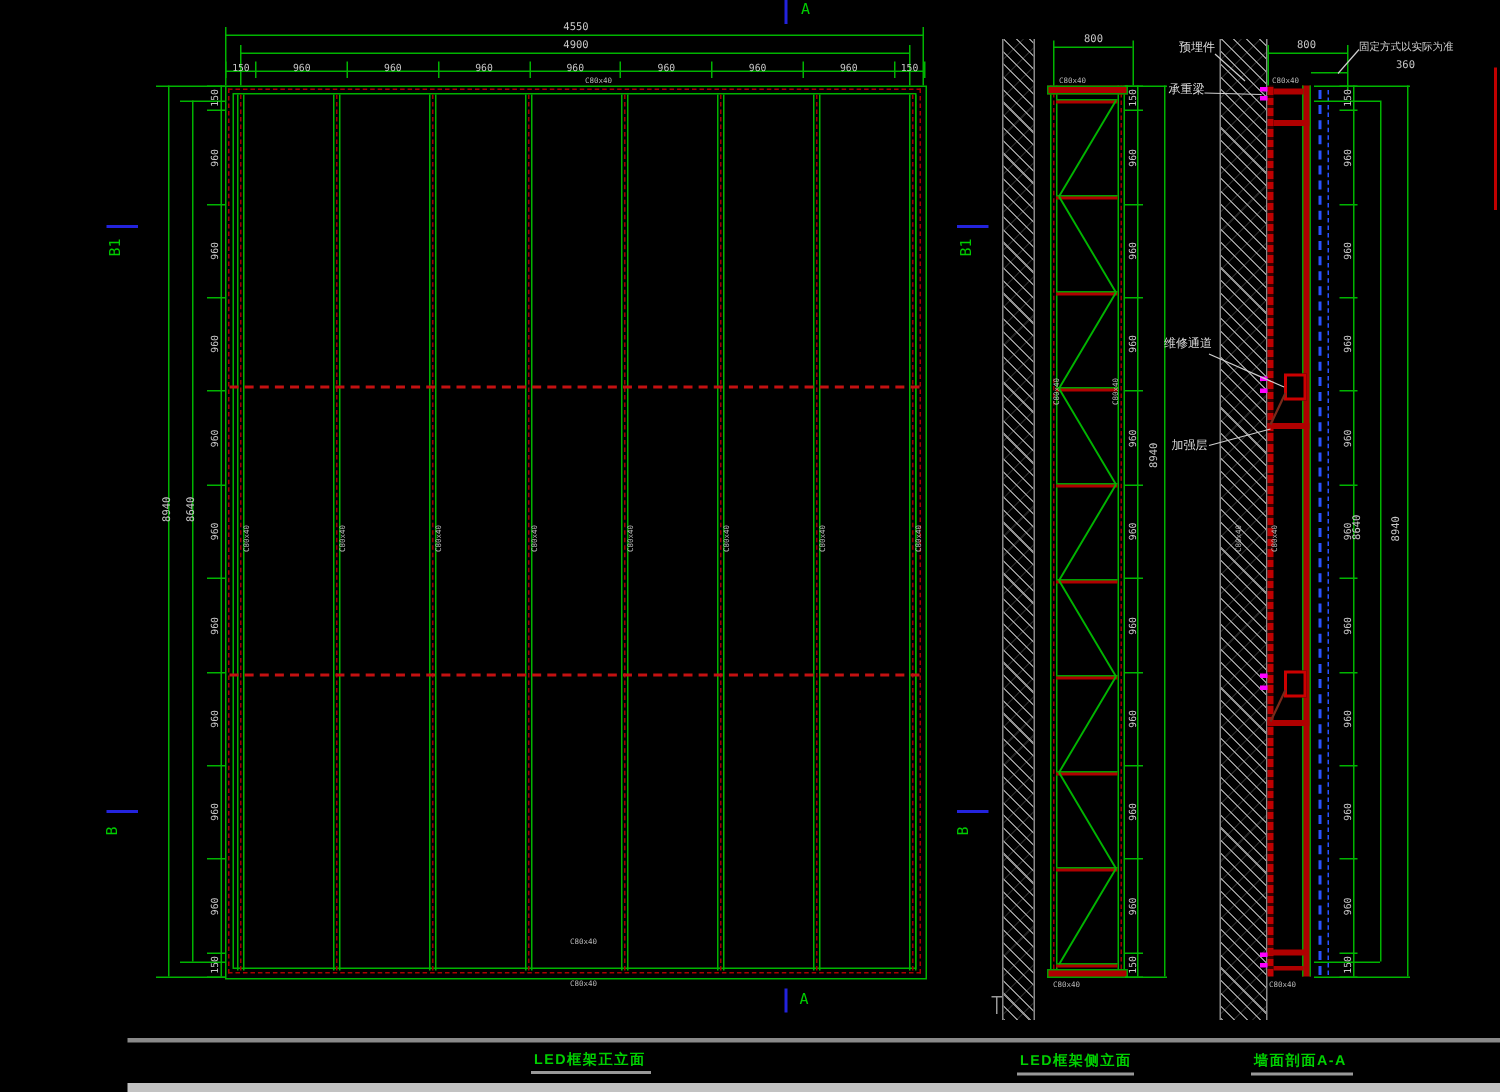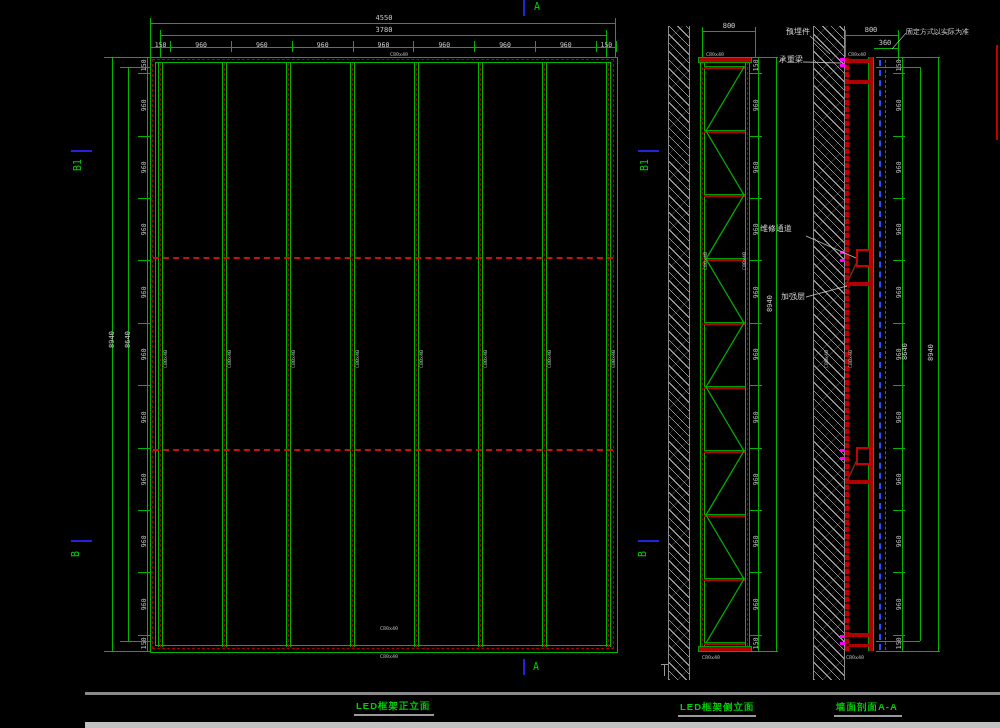--- a/index.html
+++ b/index.html
@@ -81,21 +81,21 @@
     <div class="redh" style="left:153px;top:257px;width:460px;"></div>
     <div class="redh" style="left:153px;top:449px;width:460px;"></div>
 
     <div class="vline" style="left:150px;top:18px;height:39px;"></div>
     <div class="vline" style="left:615px;top:18px;height:39px;"></div>
     <div class="vline" style="left:160px;top:30px;height:27px;"></div>
     <div class="vline" style="left:606px;top:30px;height:27px;"></div>
     <div class="hline" style="left:150px;top:23px;width:466px;"></div>
     <div class="dimtext" style="left:368px;top:15px;width:32px;">4550</div>
     <div class="hline" style="left:160px;top:35px;width:446px;"></div>
-    <div class="dimtext" style="left:368px;top:27px;width:32px;">3780</div>
+    <div class="dimtext" style="left:368px;top:27px;width:32px;">4900</div>
     <div class="hline" style="left:150px;top:47px;width:466px;"></div>
     <div class="seg-row" style="left:150px;top:41px;width:466px;height:11px;">
 
     <div style="flex-grow: 150;">
           <span>150</span>
         </div>
         <div style="flex-grow: 960;">
           <span>960</span>
         </div>
         <div style="flex-grow: 960;">
@@ -286,21 +286,21 @@
     <div class="mag" style="left:840px;top:449px;"></div>
     <div class="mag" style="left:840px;top:457px;"></div>
     <div class="mag" style="left:840px;top:635px;"></div>
     <div class="mag" style="left:840px;top:642px;"></div>
 
     <div class="vline" style="left:845px;top:30px;height:27px;"></div>
     <div class="vline" style="left:898px;top:30px;height:30px;"></div>
     <div class="hline" style="left:845px;top:35px;width:53px;"></div>
     <div class="dimtext" style="left:856px;top:27px;width:30px;">800</div>
     <div class="hline" style="left:874px;top:48px;width:24px;"></div>
-    <div class="dimtext" style="left:872px;top:40px;width:26px;">360</div>
+    <div class="dimtext" style="left:924px;top:40px;width:26px;">360</div>
 
     <div class="hline" style="left:876px;top:57px;width:64px;"></div>
     <div class="hline" style="left:876px;top:651px;width:64px;"></div>
     <div class="hline" style="left:876px;top:67px;width:44px;"></div>
     <div class="hline" style="left:876px;top:641px;width:44px;"></div>
     <div class="vline" style="left:902px;top:57px;height:594px;"></div>
     <div class="seg-col" style="left:893px;top:57px;width:12px;height:594px;">
 
     <div style="flex-grow: 150;">
           <span>150</span>
@@ -336,21 +336,21 @@
           <span>150</span>
         </div>
       </div>
     <div class="vline" style="left:920px;top:67px;height:574px;"></div>
     <div class="dimtext rot" style="left:890px;top:348px;width:30px;">8640</div>
     <div class="vline" style="left:938px;top:57px;height:594px;"></div>
     <div class="dimtext rot" style="left:916px;top:349px;width:30px;">8940</div>
 
     <div class="ann" style="left:786px;top:28px;">预埋件</div>
     <div class="ann" style="left:779px;top:56px;">承重梁</div>
-    <div class="ann" style="left:760px;top:225px;">维修通道</div>
+    <div class="ann" style="left:776px;top:225px;">维修通道</div>
     <div class="ann" style="left:781px;top:293px;">加强层</div>
     <div class="note" style="left:906px;top:28px;">固定方式以实际为准</div>
 
     <div class="mlabel" style="left:848px;top:52px;">C80x40</div>
     <div class="mlabel up" style="left:824px;top:368px;">C80x40</div>
     <div class="mlabel up" style="left:848px;top:368px;">C80x40</div>
     <div class="mlabel" style="left:846px;top:655px;">C80x40</div>
 
     <div class="abs" style="left:996px;top:45px;width:2px;height:95px;background:#c00000;"></div>
   </div>

